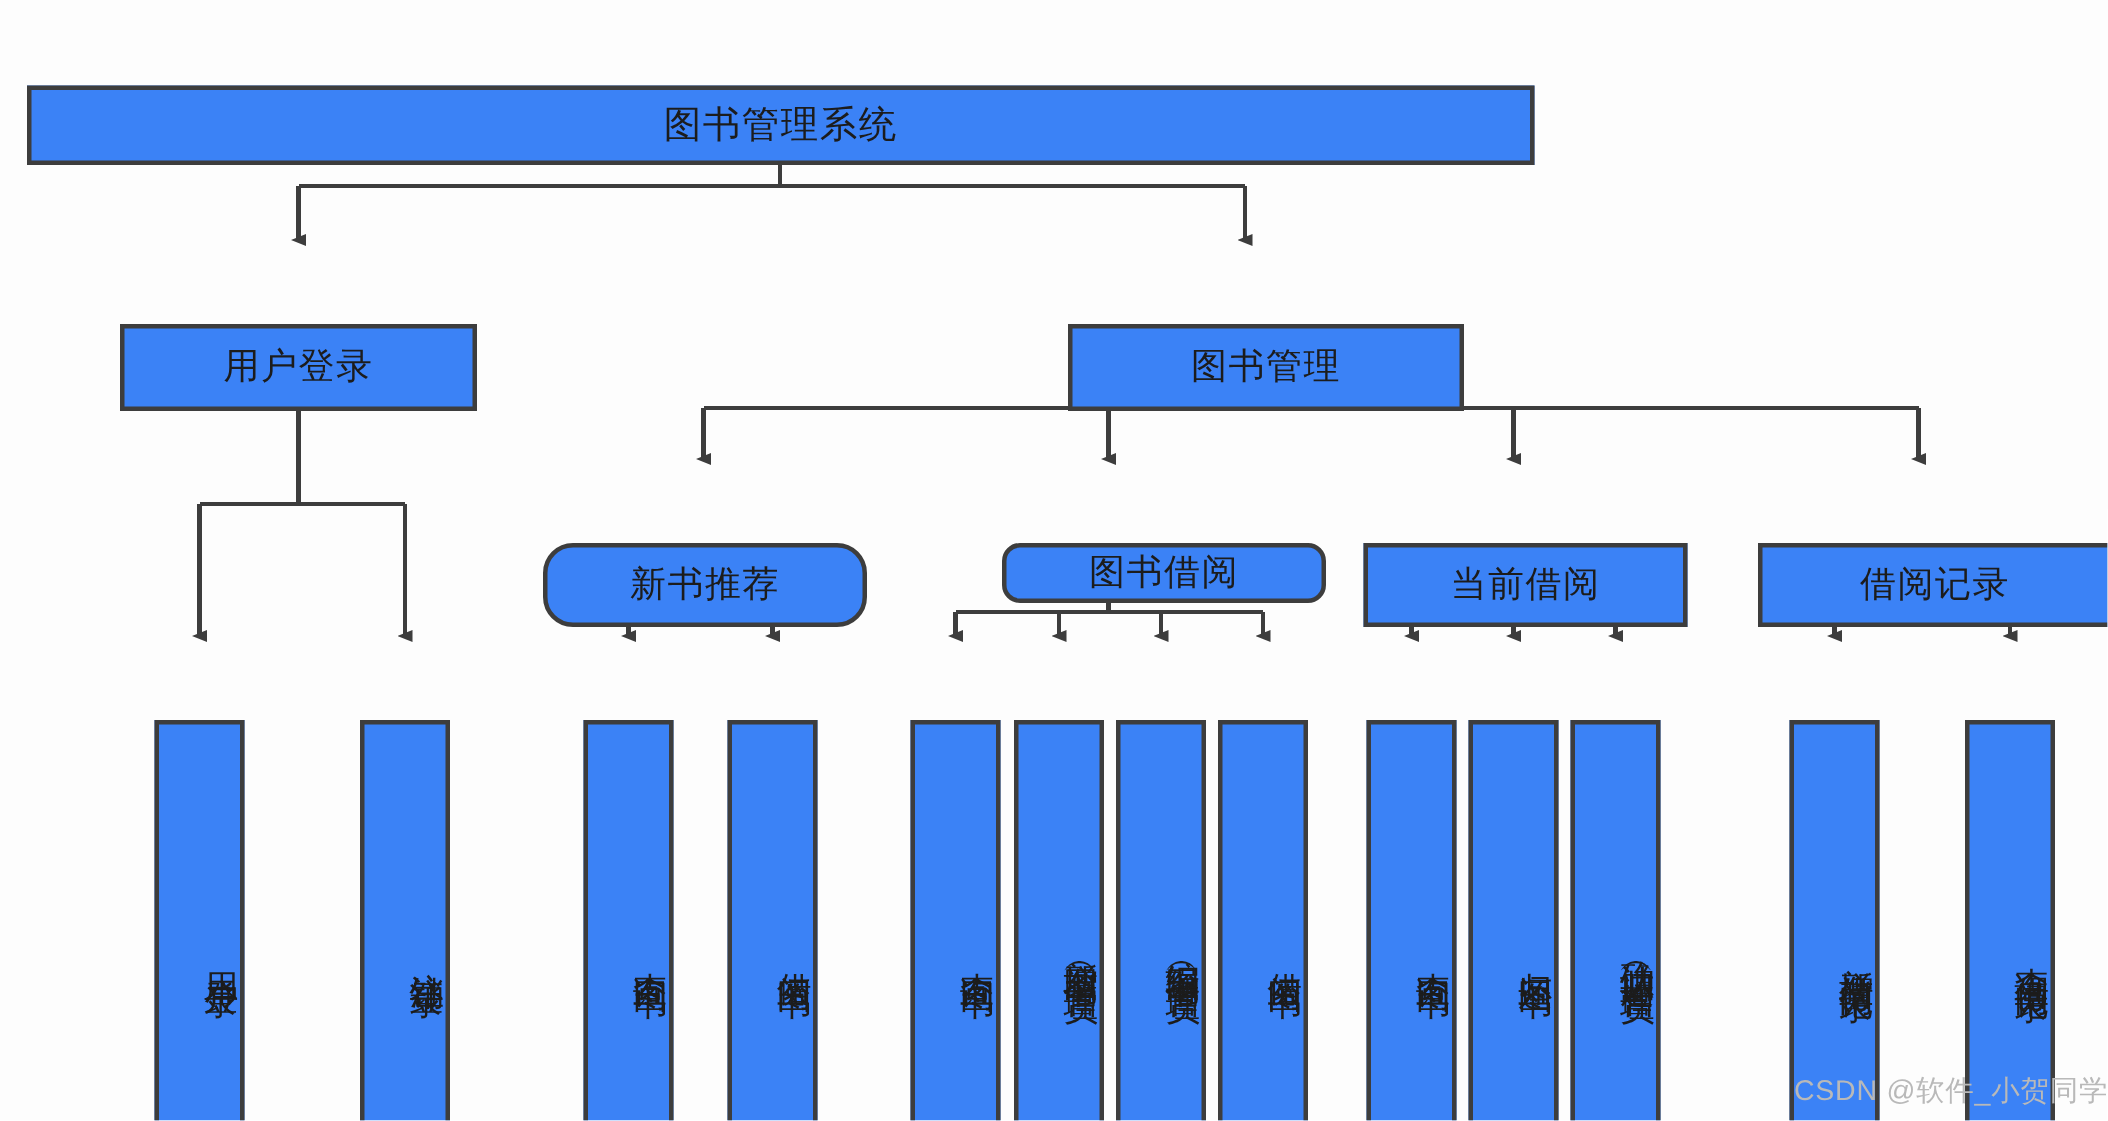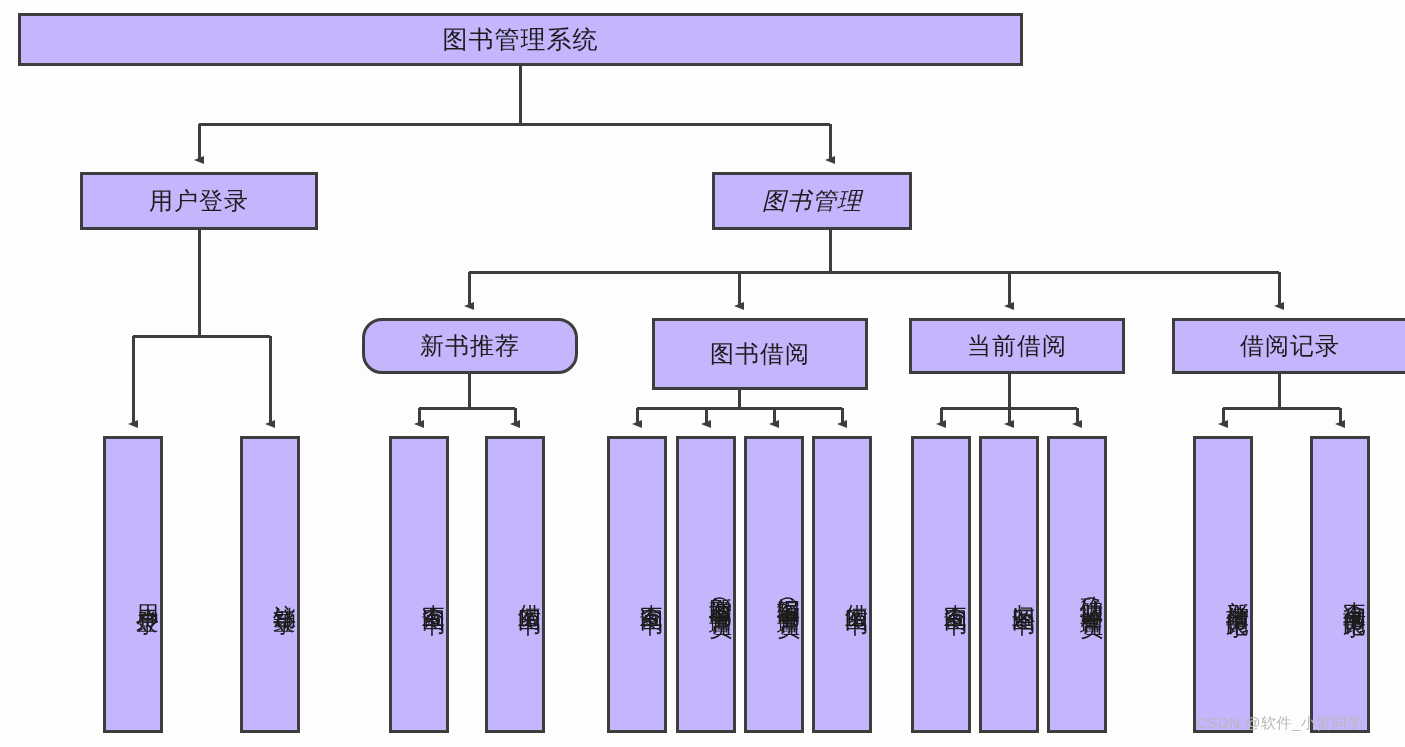--- a/index.html
+++ b/index.html
@@ -20,26 +20,27 @@
   svg#wires {
     position: absolute;
     left: 0; top: 0;
     width: 1405px;
     height: 747px;
     pointer-events: none;
   }
   .node {
     position: absolute;
     box-sizing: border-box;
-    background: #c4b5fd;
+    background: #3b82f6;
     border: 3px solid #3d3d3d;
     display: flex;
     align-items: center;
     justify-content: center;
     color: #1c1c1c;
+    margin-top: 44px;
   }
   .node.horiz {
     font-size: 24px;
     letter-spacing: 1px;
     line-height: 1.1;
   }
   .node.root {
     font-size: 25px;
     border-width: 3px;
   }
@@ -49,21 +50,21 @@
     font-size: 23px;
     letter-spacing: 3px;
     align-items: flex-start;
     justify-content: center;
     padding-top: 14px;
     line-height: 1.12;
     white-space: nowrap;
   }
   .watermark {
     position: absolute;
-    font-size: 15px;
+    font-size: 19px;
     color: #b9b9b9;
     letter-spacing: 0.5px;
     white-space: nowrap;
     user-select: none;
   }
 </style>
 </head>
 <body>
 
 <div id="canvas">
@@ -118,28 +119,28 @@
     </g>
   </svg>
 
   <div class="node horiz root" style="left:18px; top:13px; width:1005px; height:53px;">
     <span>图书管理系统</span>
   </div>
 
   <div class="node horiz" style="left:80px; top:172px; width:238px; height:58px;">
     <span>用户登录</span>
   </div>
-  <div class="node horiz" style="left:712px; top:172px; width:200px; height:58px;font-style:italic;">
+  <div class="node horiz" style="left:712px; top:172px; width:264px; height:58px;">
     <span>图书管理</span>
   </div>
 
   <div class="node horiz" style="left:362px; top:318px; width:216px; height:56px;border-radius:20px;">
     <span>新书推荐</span>
   </div>
-  <div class="node horiz" style="left:652px; top:318px; width:216px; height:72px;">
+  <div class="node horiz" style="left:668px; top:318px; width:216px; height:40px;border-radius:12px;">
     <span>图书借阅</span>
   </div>
   <div class="node horiz" style="left:909px; top:318px; width:216px; height:56px;">
     <span>当前借阅</span>
   </div>
   <div class="node horiz" style="left:1172px; top:318px; width:236px; height:56px;">
     <span>借阅记录</span>
   </div>
 
   <div class="node vert" style="left:103px; top:436px; width:60px; height:297px;">

